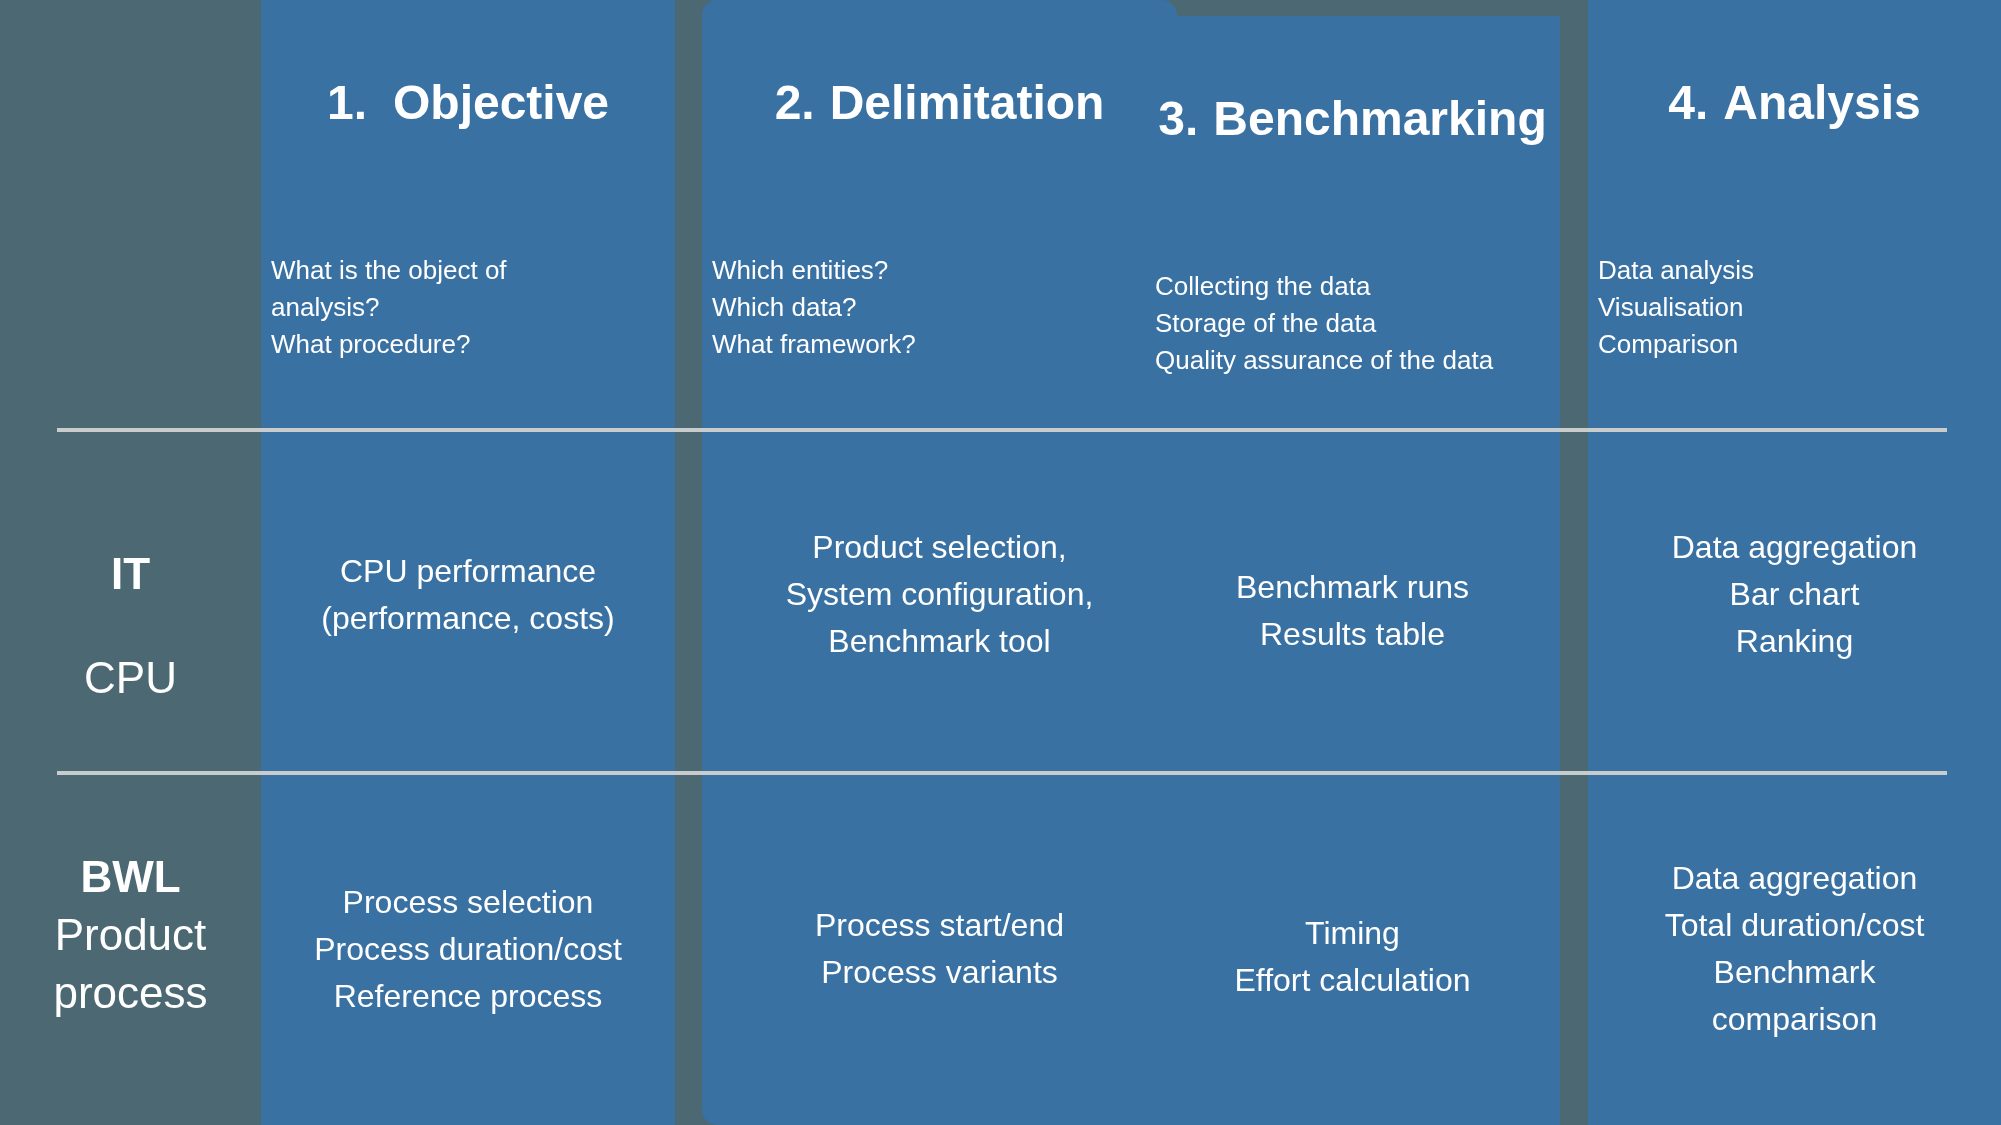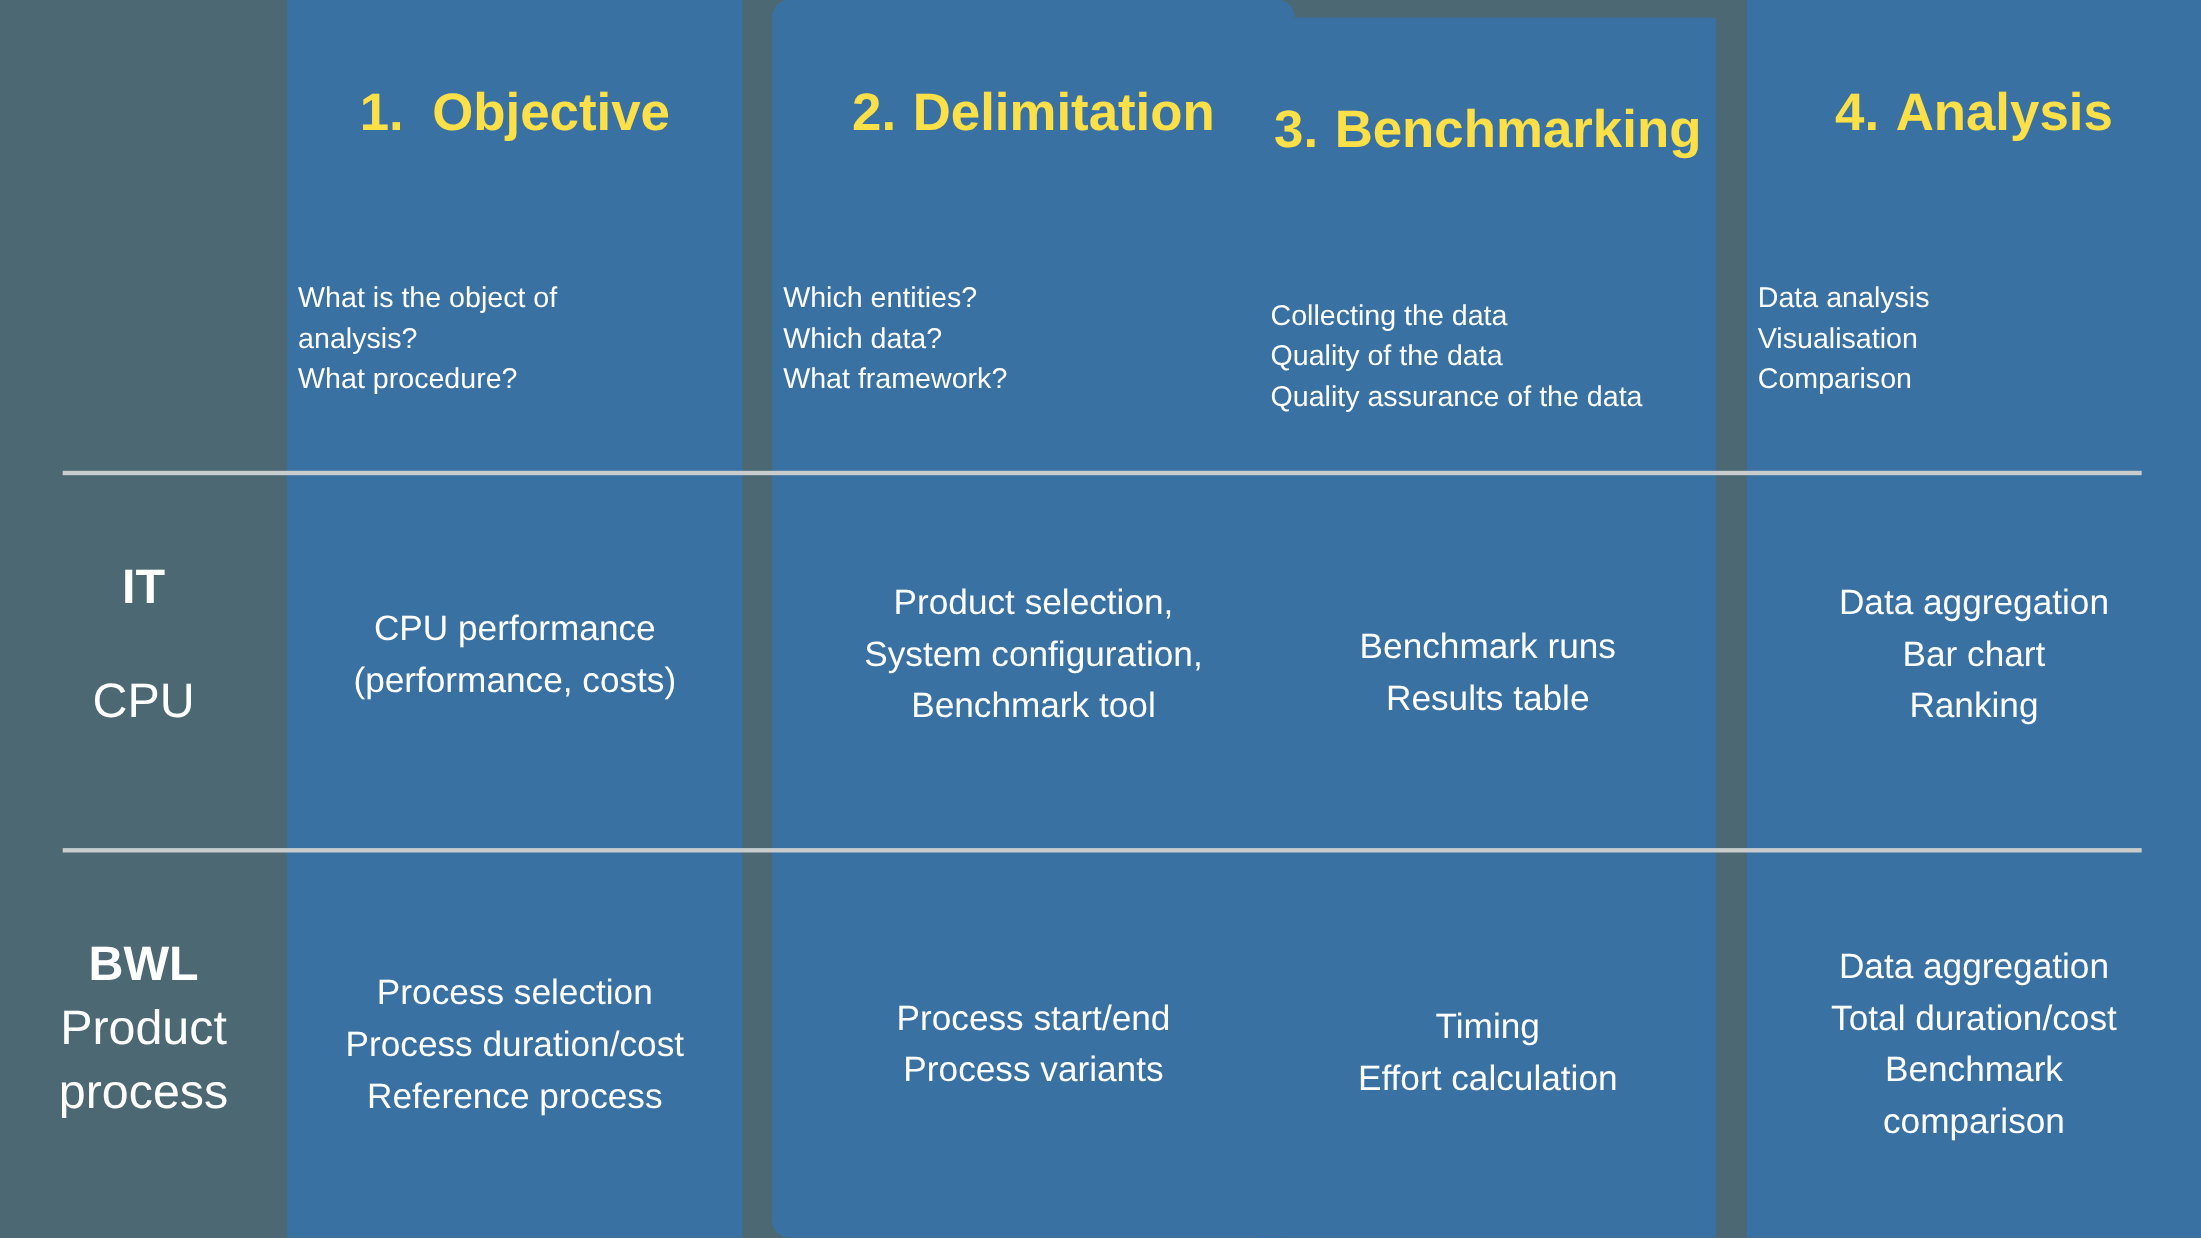--- a/index.html
+++ b/index.html
@@ -18,21 +18,21 @@
   }
   #col-0 { left: 261px;  width: 414px; }
   #col-1 { left: 702px;  width: 475px; border-radius: 15px; }
   #col-2 { left: 1145px; width: 415px; margin-top: 16px; }
   #col-3 { left: 1588px; width: 413px; }
 
   
   .col-title {
     position: absolute; top: 74px; left: 0; right: 0;
     text-align: center;
-    color: #fde047;
+    color: #ffffff;
     font-size: 48px; font-weight: bold;
     line-height: 58px;
     white-space: nowrap;
   }
   .col-title .title-number { margin-right: 15px; }
   #col-0 .col-title .title-number { margin-right: 26px; }
 
   .col-questions {
     position: absolute; top: 252px; left: 10px; right: 6px;
     color: #ffffff;
@@ -61,21 +61,21 @@
   }
   .row-label {
     position: absolute; left: 0; width: 261px;
     display: flex; flex-direction: column;
     justify-content: center; align-items: center;
     color: #ffffff;
     font-size: 44px; line-height: 60px;
     text-align: center;
   }
   .row-label .line:first-child { font-weight: bold; }
-  #label-it       { top: 414px; height: 343px; gap: 44px; }
+  #label-it       { top: 454px; height: 343px; gap: 44px; }
   #label-business { top: 773px; height: 352px; padding-bottom: 28px; box-sizing: border-box; line-height: 58px; }
 
   
   .divider {
     position: absolute; left: 57px; width: 1890px; height: 4px;
     background: #c8cccc;
     z-index: 5;
   }
   #divider-top    { top: 428px; }
   #divider-bottom { top: 771px; }
@@ -134,21 +134,21 @@
       <div class="line">Process variants</div>
     </div>
 </div>
 
 <div class="phase-column" id="col-2">
   <div class="col-title">
     <span class="title-number">3.</span><span class="title-name">Benchmarking</span>
   </div>
   <div class="col-questions">
       <div class="line">Collecting the data</div>
-      <div class="line">Quality of the data</div>
+      <div class="line">Storage of the data</div>
       <div class="line">Quality assurance of the data</div>
     </div>
   <div class="cell cell-it">
       <div class="line">Benchmark runs</div>
       <div class="line">Results table</div>
     </div>
   <div class="cell cell-business">
       <div class="line">Timing</div>
       <div class="line">Effort calculation</div>
     </div>

